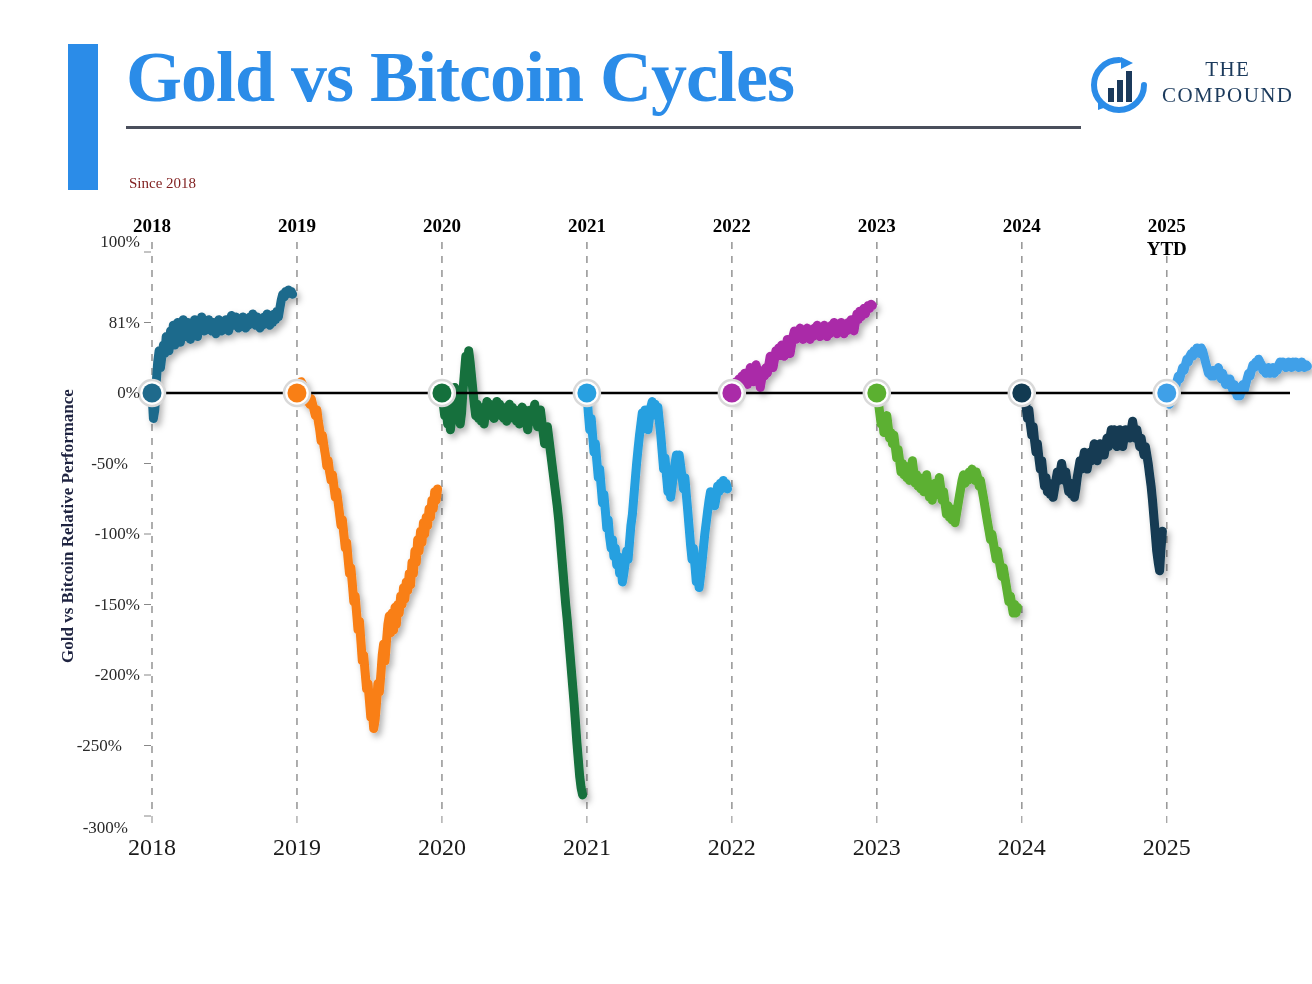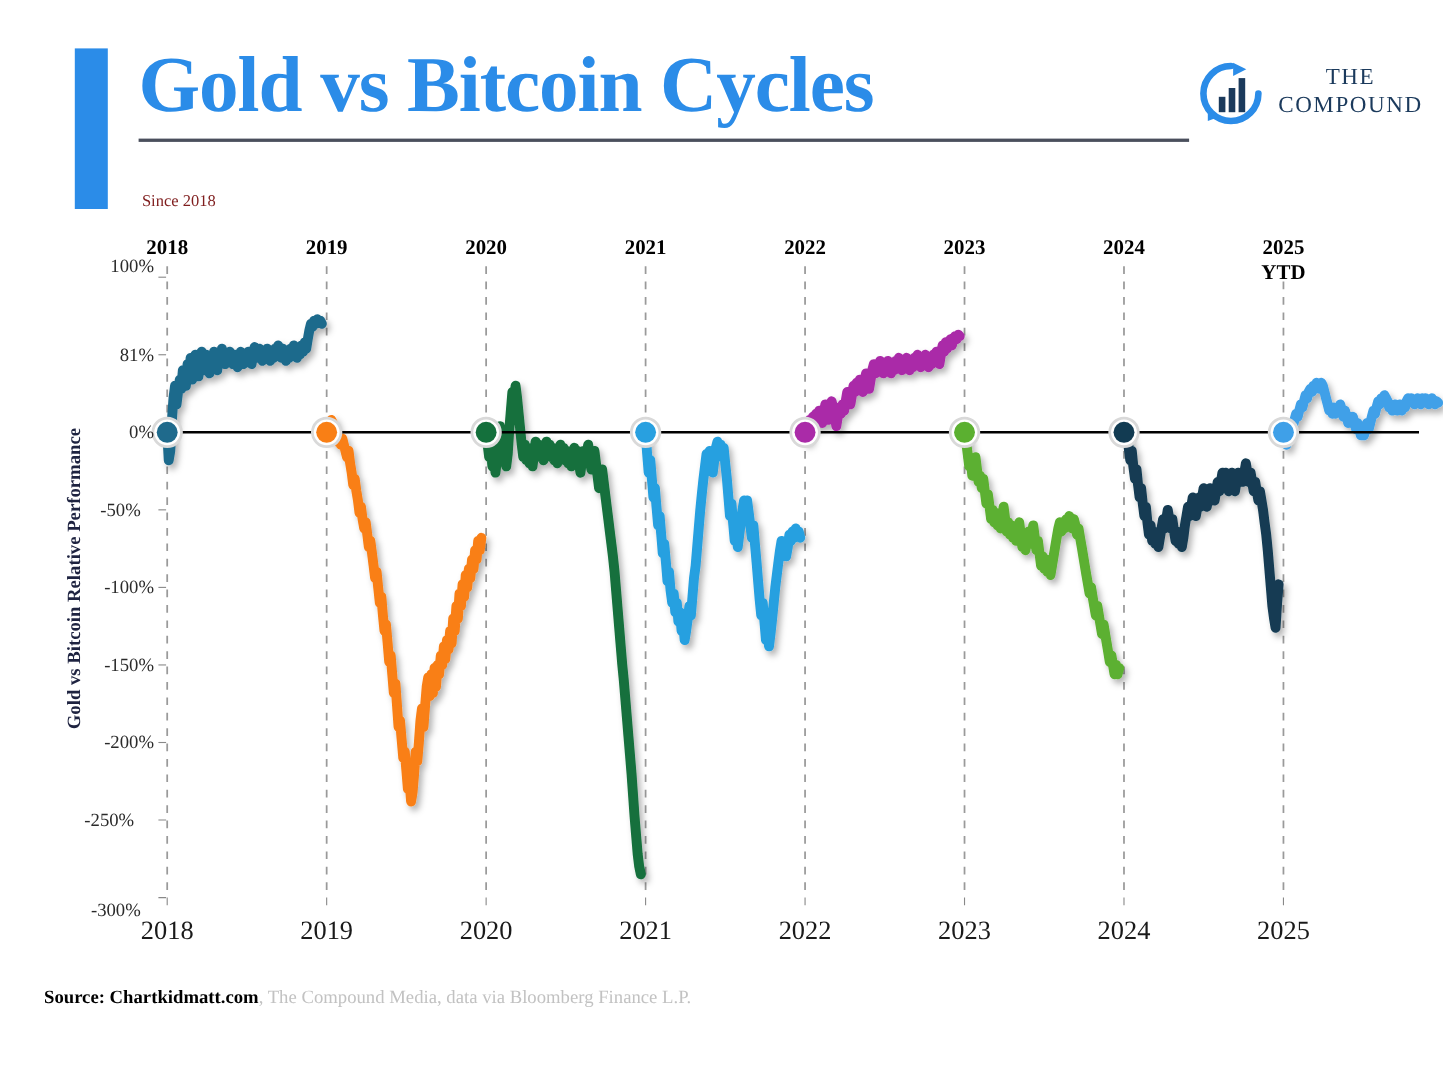--- a/index.html
+++ b/index.html
@@ -305,17 +305,14 @@
         <line x1="296.9681528662437" x2="296.9681528662437" y1="610" y2="617" stroke="#888" stroke-width="1"></line>
         <line x1="441.9363057324874" x2="441.9363057324874" y1="610" y2="617" stroke="#888" stroke-width="1"></line>
         <line x1="586.9044585987311" x2="586.9044585987311" y1="610" y2="617" stroke="#888" stroke-width="1"></line>
         <line x1="731.8726114649749" x2="731.8726114649749" y1="610" y2="617" stroke="#888" stroke-width="1"></line>
         <line x1="876.8407643312186" x2="876.8407643312186" y1="610" y2="617" stroke="#888" stroke-width="1"></line>
         <line x1="1021.8089171974623" x2="1021.8089171974623" y1="610" y2="617" stroke="#888" stroke-width="1"></line>
         <line x1="1166.777070063706" x2="1166.777070063706" y1="610" y2="617" stroke="#888" stroke-width="1"></line>
       </svg>
   </div>
 
-  <div class="source">
-    <b>Source: Chartkidmatt.com</b><span class="muted">, The Compound Media, data via Bloomberg Finance L.P.</span>
-  </div>
 
 </div>
 
 </body></html>

